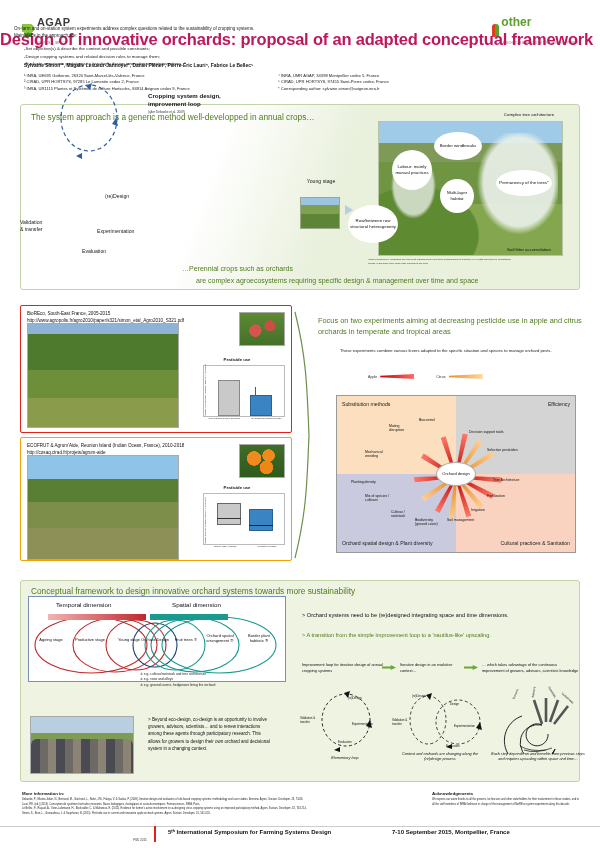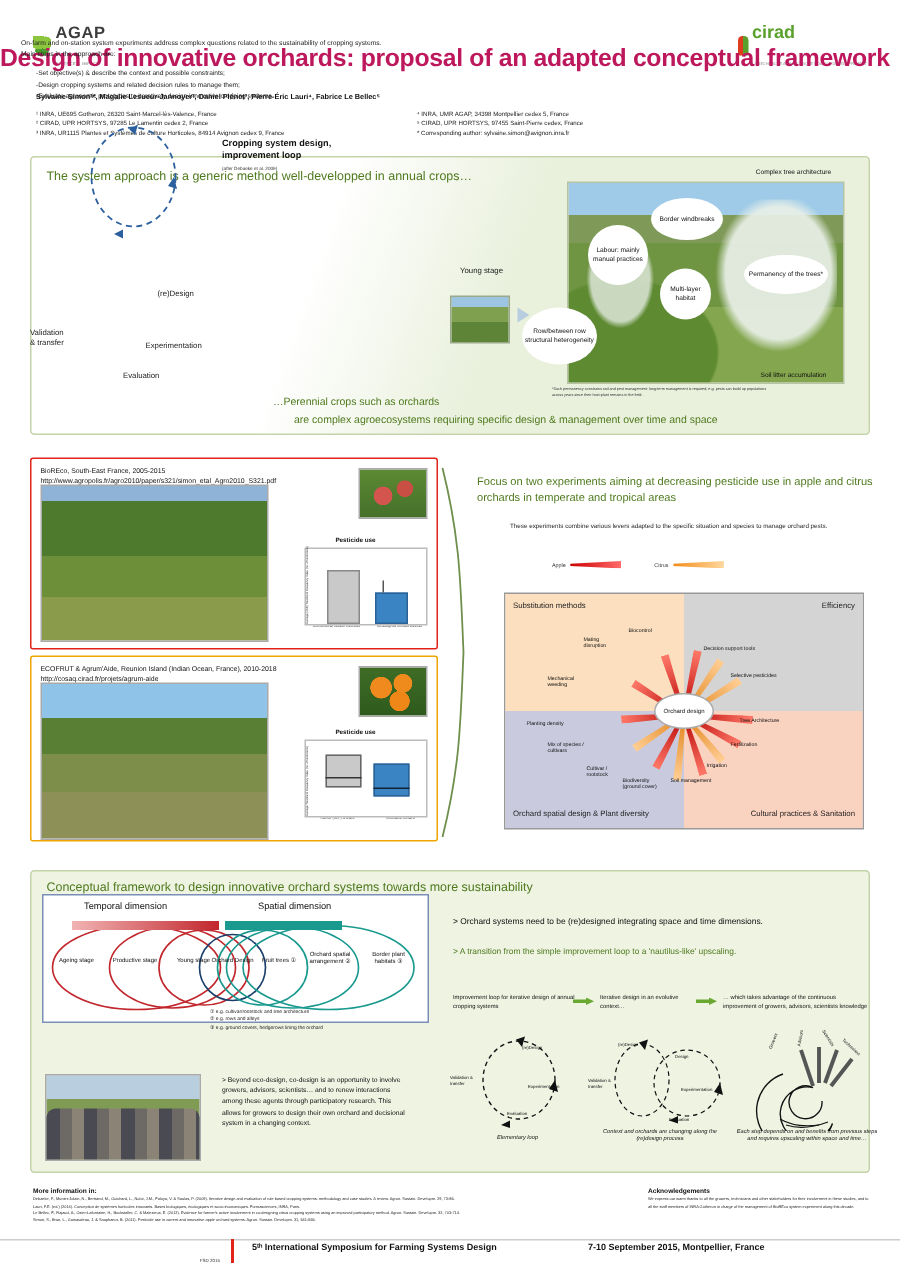--- a/index.html
+++ b/index.html
@@ -208,21 +208,21 @@
   <div class="logo-inra">
     <span class="leaf"></span>
     <span>
       <span class="txt">AGAP</span><br>
       <span class="sub">SCIENCE &amp; IMPACT</span>
     </span>
   </div>
   <div class="logo-cirad">
     <span class="mark"></span>
     <span>
-      <span class="txt">cirad</span><br>
+      <span class="txt">other</span><br>
       <span class="sub">LA RECHERCHE AGRONOMIQUE POUR LE DÉVELOPPEMENT</span>
     </span>
   </div>
   <div class="poster-title">Design of innovative orchards: proposal of an adapted conceptual framework</div>
   <div class="authors">Sylvaine Simon¹*, Magalie Lesueur-Jannoyer², Daniel Plénet³, Pierre-Éric Lauri⁴, Fabrice Le Bellec⁵</div>
   <div class="affil-col affil-left" style="white-space:pre-line">¹ INRA, UE695 Gotheron, 26320 Saint-Marcel-lès-Valence, France
 ² CIRAD, UPR HORTSYS, 97285 Le Lamentin cedex 2, France
 ³ INRA, UR1115 Plantes et Systèmes de culture Horticoles, 84914 Avignon cedex 9, France</div>
   <div class="affil-col affil-right" style="white-space:pre-line">⁴ INRA, UMR AGAP, 34398 Montpellier cedex 5, France
 ⁵ CIRAD, UPR HORTSYS, 97455 Saint-Pierre cedex, France

